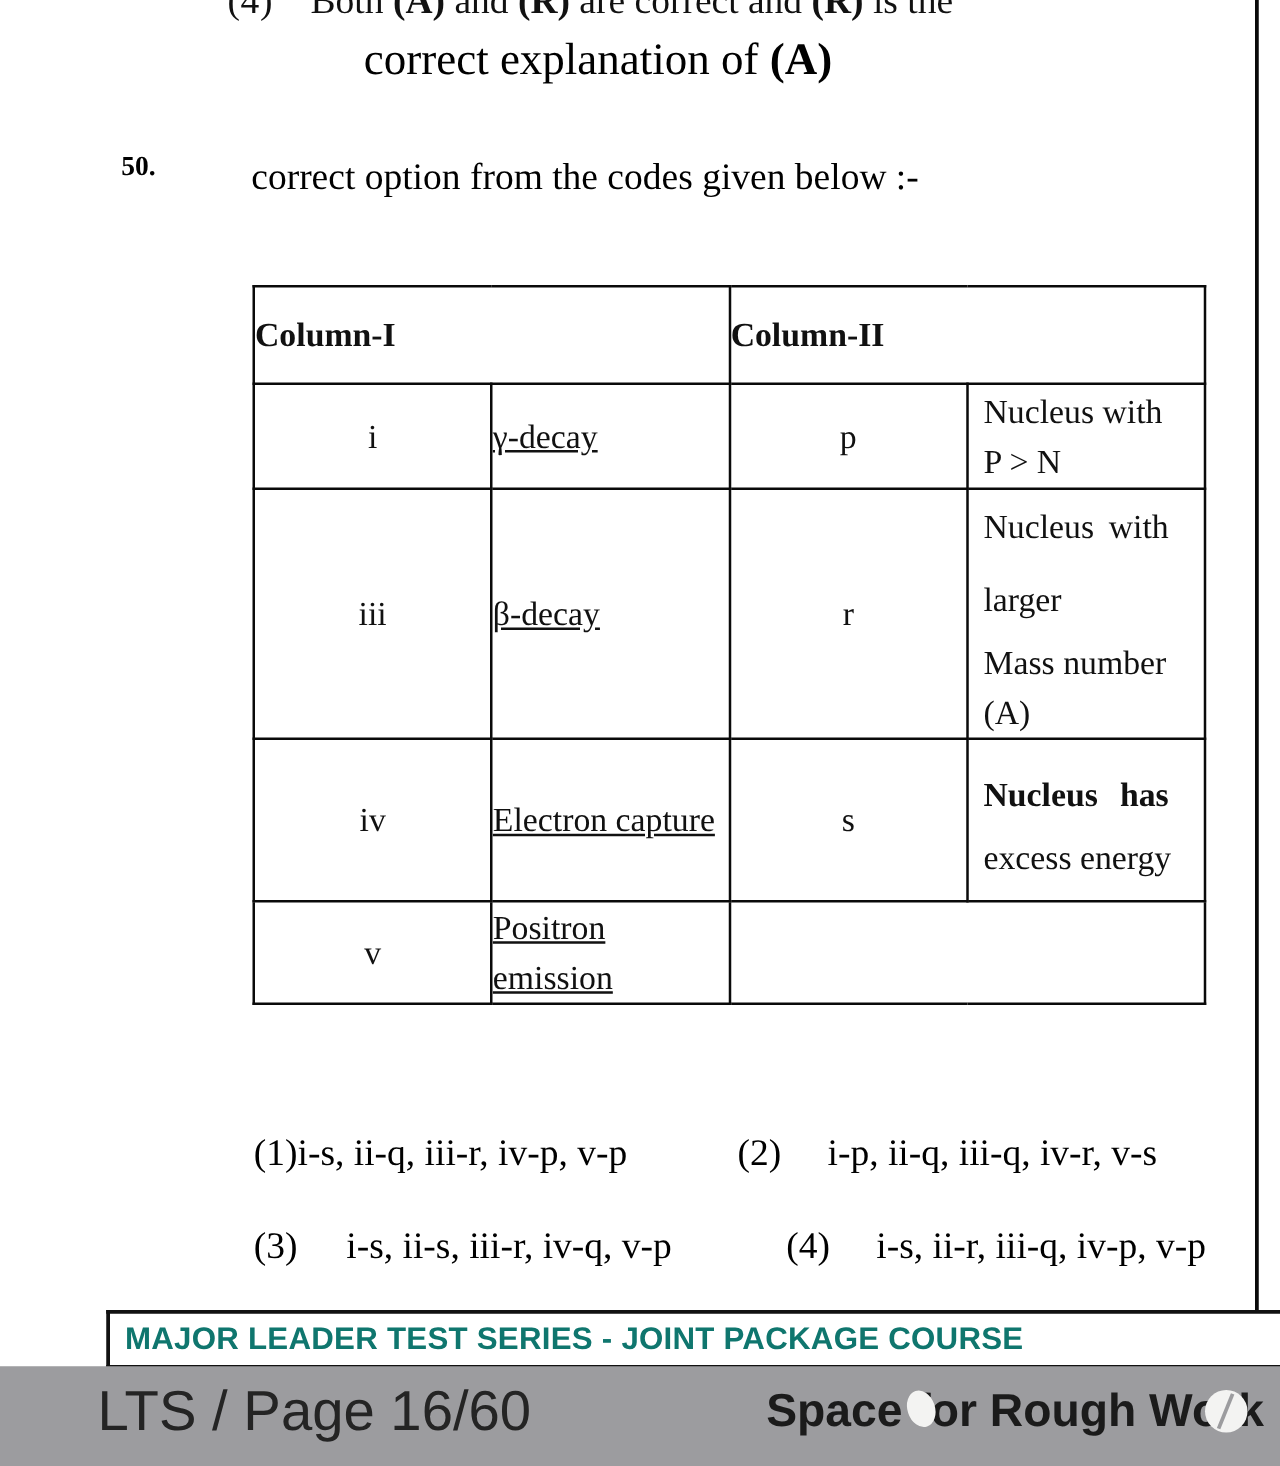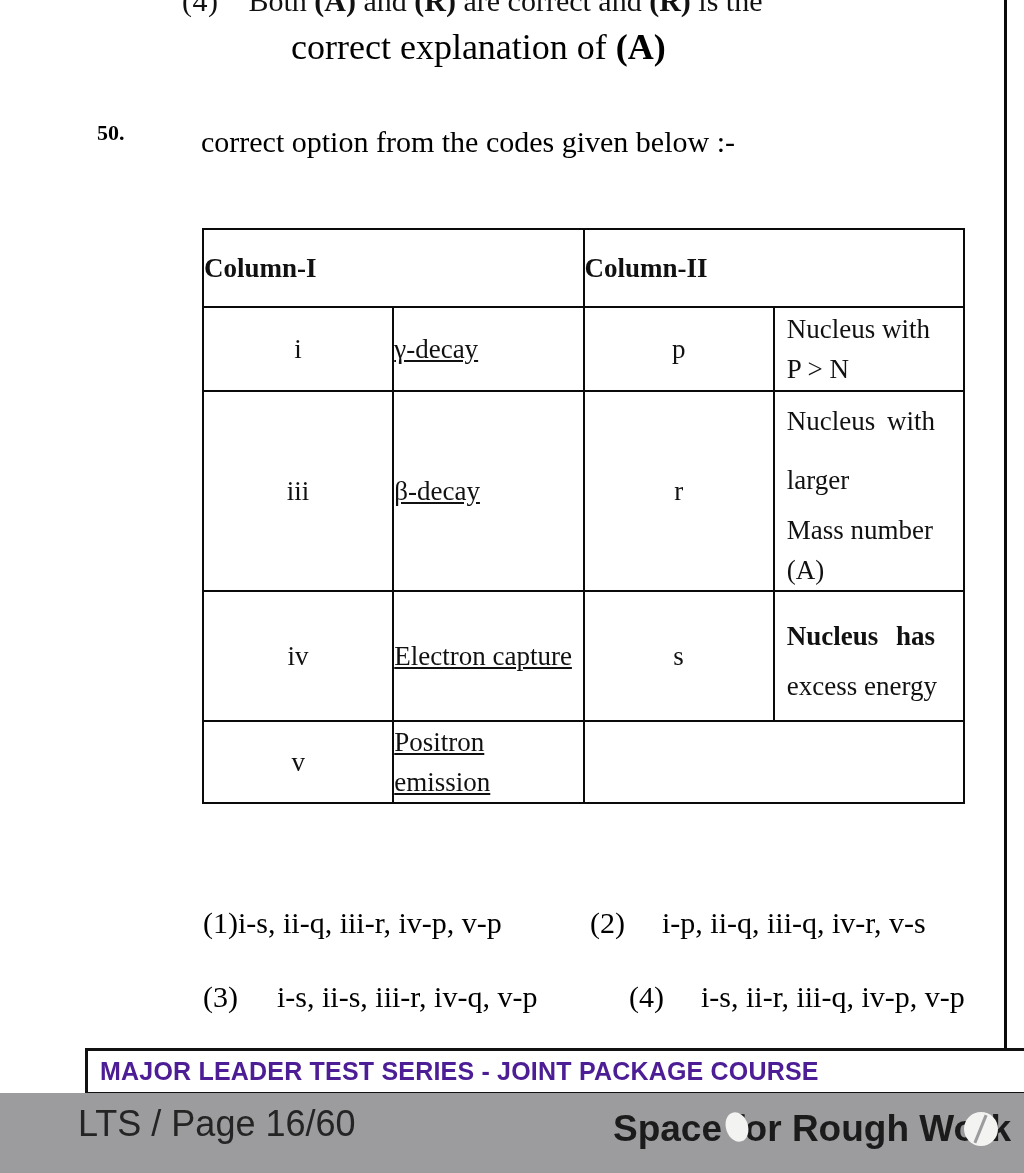--- a/index.html
+++ b/index.html
@@ -165,37 +165,37 @@
     box-sizing: border-box;
   }
   .footer-box-title {
     position: absolute;
     left: 12px;
     top: 6px;
     font-family: "Liberation Sans", sans-serif;
     font-weight: bold;
     font-size: 25px;
     letter-spacing: .2px;
-    color: #4c1d95;
+    color: #0f766e;
     white-space: nowrap;
   }
   .gray-band {
     position: absolute;
     left: 0;
     top: 1093px;
     width: 1024px;
     height: 80px;
     background: #9c9c9f;
   }
   .band-left {
     position: absolute;
     left: 78px;
     top: 1103px;
     font-family: "Liberation Sans", sans-serif;
-    font-size: 36px;
+    font-size: 45px;
     color: #242424;
     white-space: nowrap;
   }
   .band-right {
     position: absolute;
     left: 613px;
     top: 1108px;
     font-family: "Liberation Sans", sans-serif;
     font-weight: bold;
     font-size: 37px;

